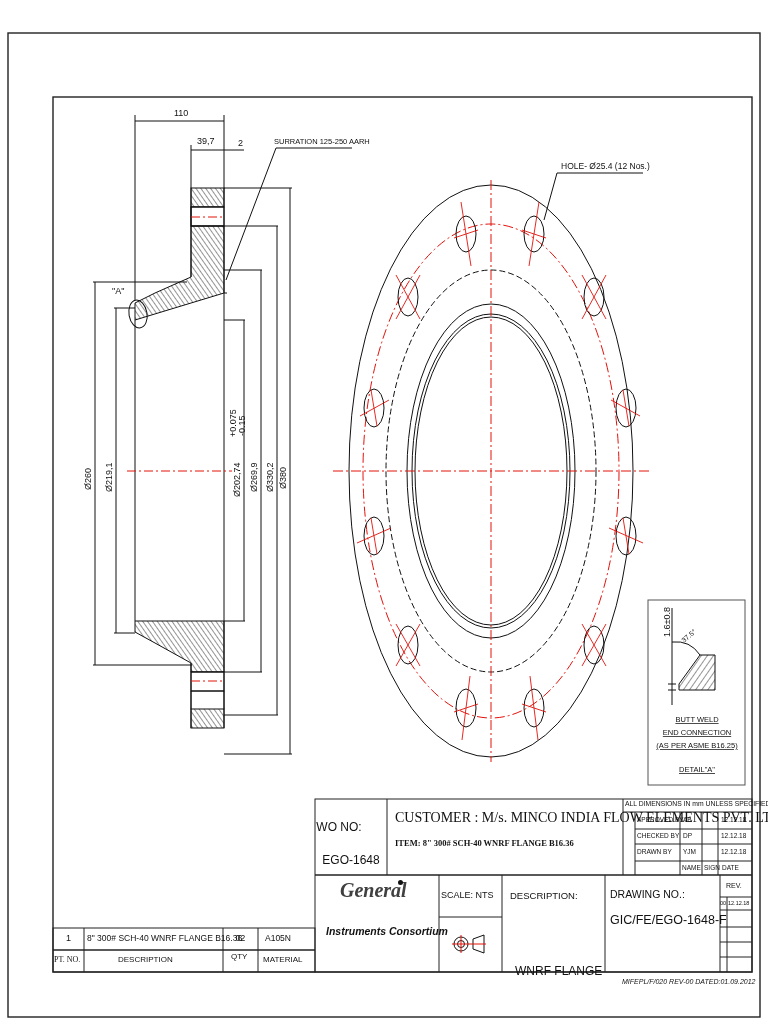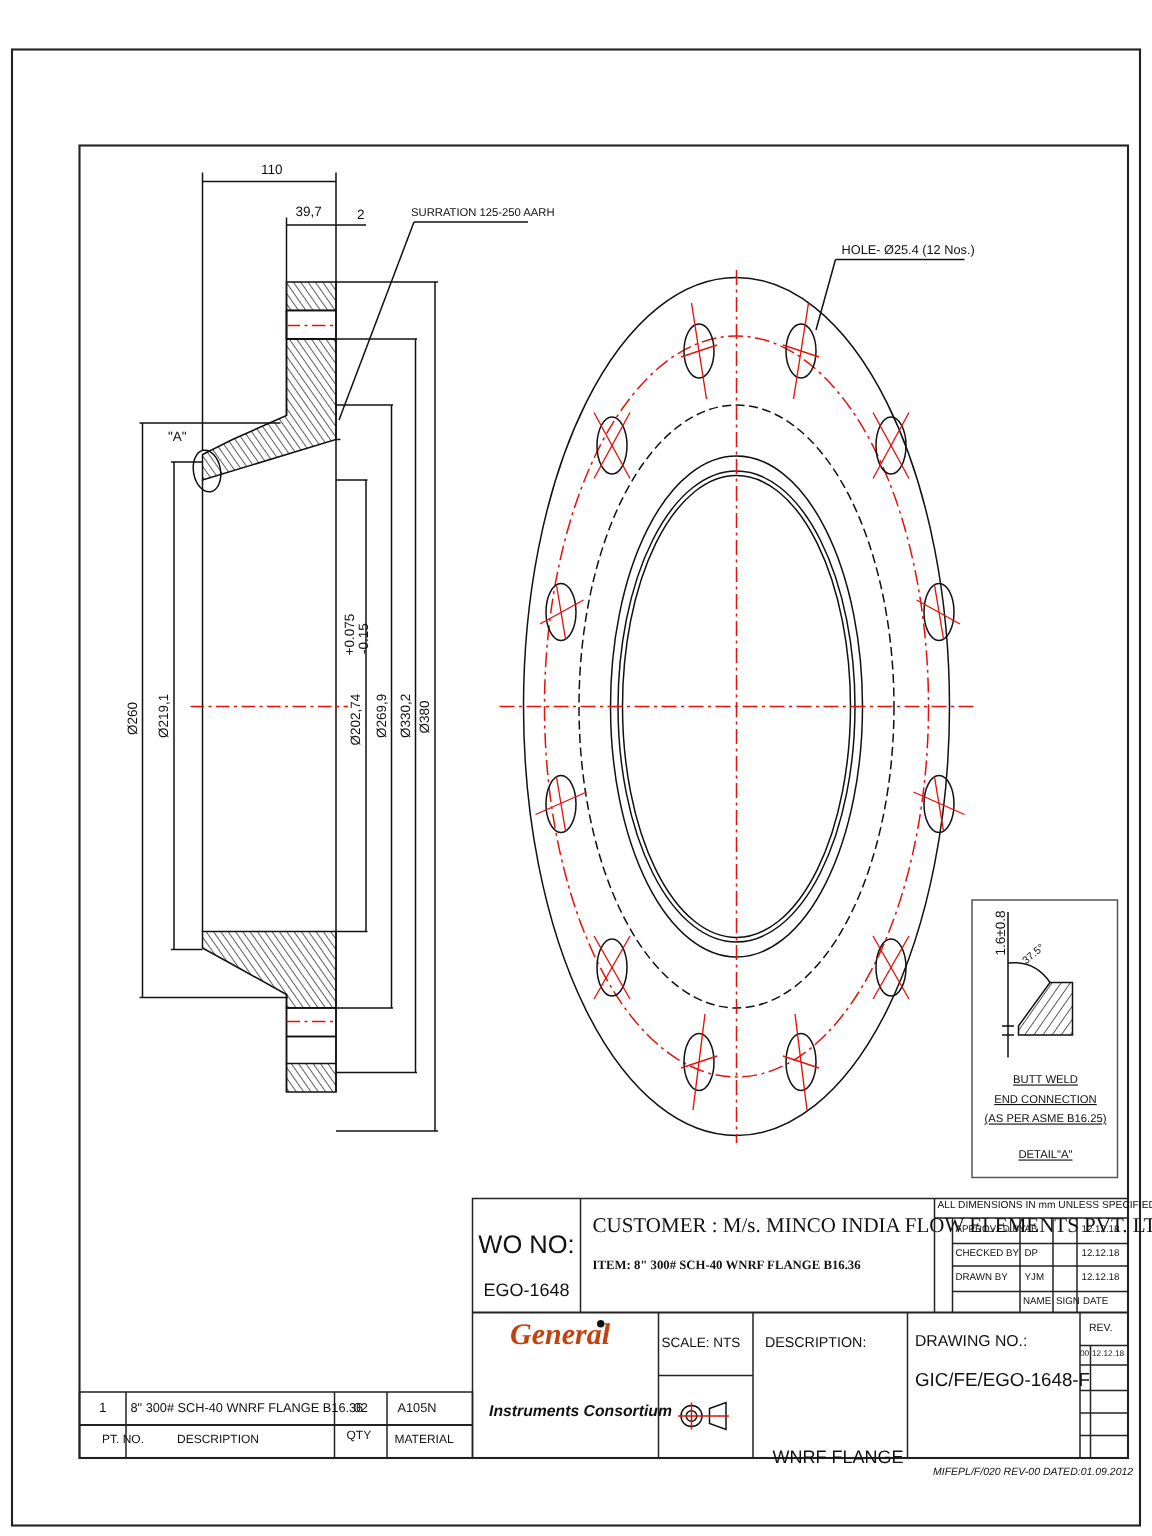--- a/index.html
+++ b/index.html
@@ -220,55 +220,55 @@
   <g fill="none" stroke-width="1">
     <circle cx="461" cy="944" r="7" stroke="#111"></circle>
     <circle cx="461" cy="944" r="3.5" stroke="#111"></circle>
     <path d="M473 939 L484 935 L484 953 L473 949 Z" stroke="#111"></path>
     <line x1="452" y1="944" x2="486" y2="944" stroke="#e3120b"></line>
     <line x1="461" y1="935" x2="461" y2="953" stroke="#e3120b"></line>
   </g>
 </svg>
 
 <div class="overlay">
-  <div class="tb-text" style="left:318px;top:820px;width:66px;text-align:center;font-size:17px;">WO NO:</div>
+  <div class="tb-text" style="left:306px;top:820px;width:66px;text-align:center;font-size:12px;">WO NO:</div>
   <div class="tb-text" style="left:318px;top:837px;width:66px;text-align:center;font-size:12px;margin-top:16px;">EGO-1648</div>
   <div class="tb-text" style="left:395px;top:810px;font-size:14px;font-family:'Liberation Serif',serif;">CUSTOMER : M/s. MINCO INDIA FLOW ELEMENTS PVT. LTD</div>
   <div class="tb-text" style="left:395px;top:838px;font-size:8.5px;font-family:'Liberation Serif',serif;font-weight:bold;">ITEM: 8" 300# SCH-40 WNRF FLANGE B16.36</div>
   <div class="tb-text" style="left:625px;top:800px;font-size:6.8px;">ALL DIMENSIONS IN mm UNLESS SPECIFIED</div>
 
   <div class="tb-text" style="left:637px;top:816px;font-size:6.5px;">APPROVED BY</div>
   <div class="tb-text" style="left:683px;top:816px;font-size:6.5px;">AB</div>
   <div class="tb-text" style="left:721px;top:816px;font-size:6.5px;">12.12.18</div>
   <div class="tb-text" style="left:637px;top:832px;font-size:6.5px;">CHECKED BY</div>
   <div class="tb-text" style="left:683px;top:832px;font-size:6.5px;">DP</div>
   <div class="tb-text" style="left:721px;top:832px;font-size:6.5px;">12.12.18</div>
   <div class="tb-text" style="left:637px;top:848px;font-size:6.5px;">DRAWN BY</div>
   <div class="tb-text" style="left:683px;top:848px;font-size:6.5px;">YJM</div>
   <div class="tb-text" style="left:721px;top:848px;font-size:6.5px;">12.12.18</div>
   <div class="tb-text" style="left:682px;top:864px;font-size:6.5px;">NAME</div>
   <div class="tb-text" style="left:704px;top:864px;font-size:6.5px;">SIGN</div>
   <div class="tb-text" style="left:722px;top:864px;font-size:6.5px;">DATE</div>
 
-  <div class="tb-text" style="left:340px;top:879px;font-size:20px;font-style:italic;font-weight:bold;color:#c2410c;font-family:'Liberation Serif',serif;">General</div>
+  <div class="tb-text" style="left:340px;top:879px;font-size:20px;font-style:italic;font-weight:bold;color:#404040;font-family:'Liberation Serif',serif;">General</div>
   <div class="tb-text" style="left:398px;top:880px;width:5px;height:5px;border-radius:50%;background:#111;"></div>
-  <div class="tb-text" style="left:326px;top:925px;font-size:10.5px;font-style:italic;font-weight:bold;margin-top:10px;">Instruments  Consortium</div>
+  <div class="tb-text" style="left:326px;top:925px;font-size:10.5px;font-style:italic;font-weight:bold;">Instruments  Consortium</div>
 
   <div class="tb-text" style="left:441px;top:890px;width:36px;text-align:left;font-size:9px;">SCALE: NTS</div>
   <div class="tb-text" style="left:510px;top:890px;font-size:9.5px;">DESCRIPTION:</div>
   <div class="tb-text" style="left:515px;top:932px;font-size:12px;margin-top:32px;">WNRF FLANGE</div>
   <div class="tb-text" style="left:610px;top:888px;font-size:10.5px;">DRAWING NO.:</div>
   <div class="tb-text" style="left:610px;top:913px;font-size:12.5px;text-align:right;">GIC/FE/EGO-1648-F</div>
   <div class="tb-text" style="left:726px;top:882px;font-size:7px;">REV.</div>
   <div class="tb-text" style="left:720px;top:900px;font-size:5.5px;">00</div>
   <div class="tb-text" style="left:728px;top:900px;font-size:5.5px;">12.12.18</div>
 
   <div class="tb-text" style="left:53px;top:933px;width:31px;text-align:center;font-size:9px;">1</div>
   <div class="tb-text" style="left:87px;top:933px;font-size:8.5px;">8" 300# SCH-40 WNRF FLANGE B16.36</div>
   <div class="tb-text" style="left:223px;top:933px;width:35px;text-align:center;font-size:8.5px;">02</div>
   <div class="tb-text" style="left:265px;top:933px;font-size:8.5px;">A105N</div>
-  <div class="tb-text" style="left:68px;top:955px;font-size:8px;">PT. NO.</div>
+  <div class="tb-text" style="left:54px;top:955px;font-size:8px;font-family:Liberation Serif, serif;">PT. NO.</div>
   <div class="tb-text" style="left:118px;top:955px;font-size:8px;">DESCRIPTION</div>
   <div class="tb-text" style="left:231px;top:952px;font-size:8px;">QTY</div>
   <div class="tb-text" style="left:263px;top:955px;font-size:8px;">MATERIAL</div>
 
   <div class="tb-text" style="left:622px;top:978px;font-size:7px;font-style:italic;">MIFEPL/F/020  REV-00 DATED:01.09.2012</div>
 </div>
 
 </body></html>

